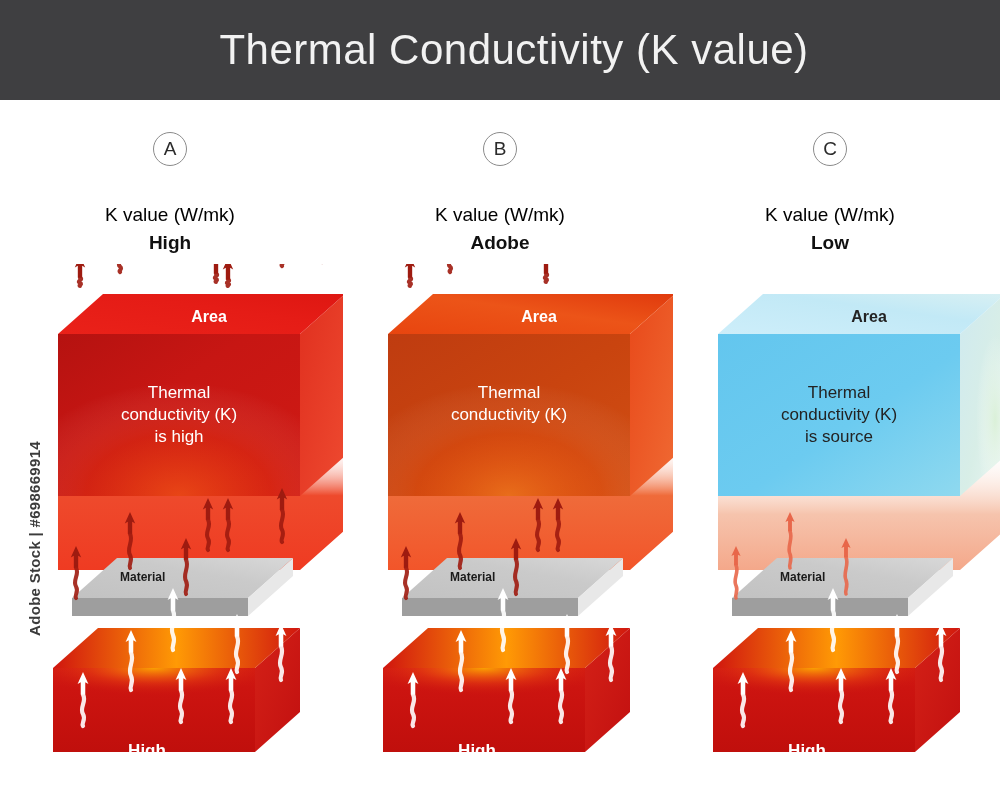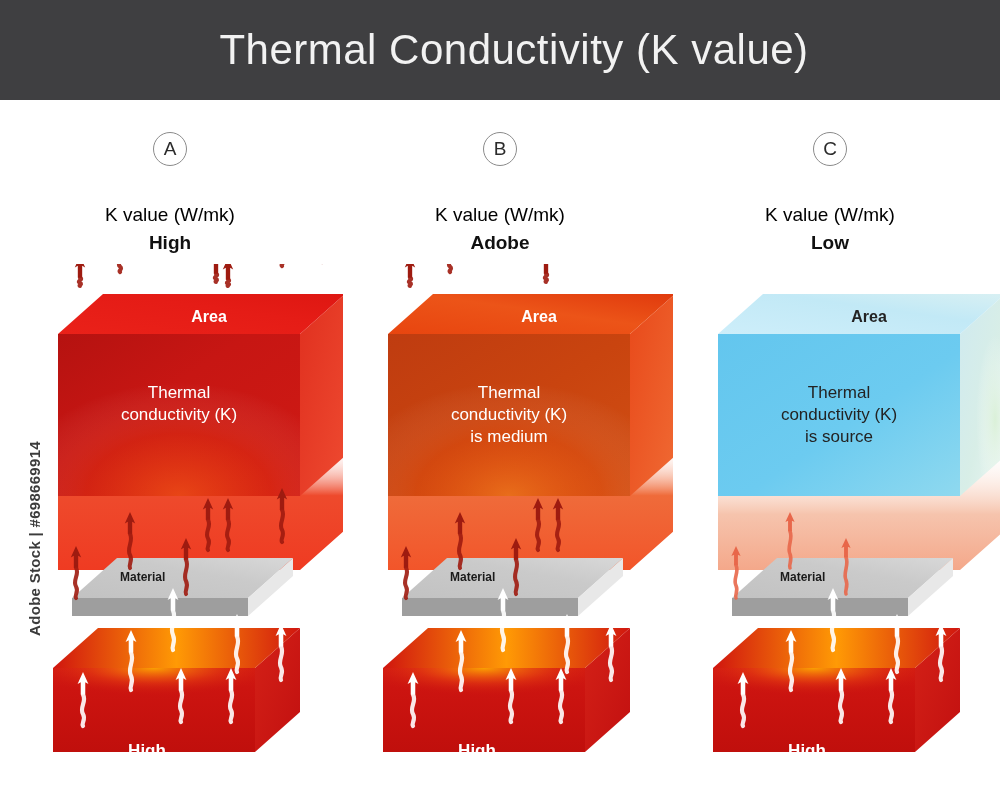--- a/index.html
+++ b/index.html
@@ -287,20 +287,21 @@
        L 306.268 388.572 L 306.268 376.2168 L 309.4 377.88 Z" fill="#ffffff"></path>
           <path d="M 304 388.572
          C 308.05 395.92616, 299.95 402.61176, 304 409.29736
          C 307.24 415.3144, 301.975 418.6572, 304 422" fill="none" stroke="#ffffff" stroke-width="4.212000000000001" stroke-linecap="round" opacity="0.9"></path>
         </g>
       </svg>
       <div class="lbl lbl-area" style="left: 85px; top: 44px; width: 222px; color: rgb(255, 255, 255);">Area</div>
       <div class="lbl lbl-face" style="left: 61px; top: 118px; width: 210px; color: rgb(255, 255, 255);">
         <div>Thermal</div>
         <div>conductivity (K)</div>
+        <div>is high</div>
       </div>
       <div class="lbl lbl-mat" style="left: 107px; top: 306px;">Material</div>
       <div class="lbl lbl-src" style="left: 59px; top: 476px;">
         <div>High</div>
         <div>temperature</div>
         <div>source</div>
       </div>
     </div>
 </div>
 
@@ -490,21 +491,20 @@
        L 306.268 388.572 L 306.268 376.2168 L 309.4 377.88 Z" fill="#ffffff"></path>
           <path d="M 304 388.572
          C 308.05 395.92616, 299.95 402.61176, 304 409.29736
          C 307.24 415.3144, 301.975 418.6572, 304 422" fill="none" stroke="#ffffff" stroke-width="4.212000000000001" stroke-linecap="round" opacity="0.9"></path>
         </g>
       </svg>
       <div class="lbl lbl-area" style="left: 85px; top: 44px; width: 222px; color: rgb(255, 255, 255);">Area</div>
       <div class="lbl lbl-face" style="left: 61px; top: 118px; width: 210px; color: rgb(255, 255, 255);">
         <div>Thermal</div>
         <div>conductivity (K)</div>
-        <div>is medium</div>
       </div>
       <div class="lbl lbl-mat" style="left: 107px; top: 306px;">Material</div>
       <div class="lbl lbl-src" style="left: 59px; top: 476px;">
         <div>High</div>
         <div>temperature</div>
         <div>source</div>
       </div>
     </div>
 </div>
 

